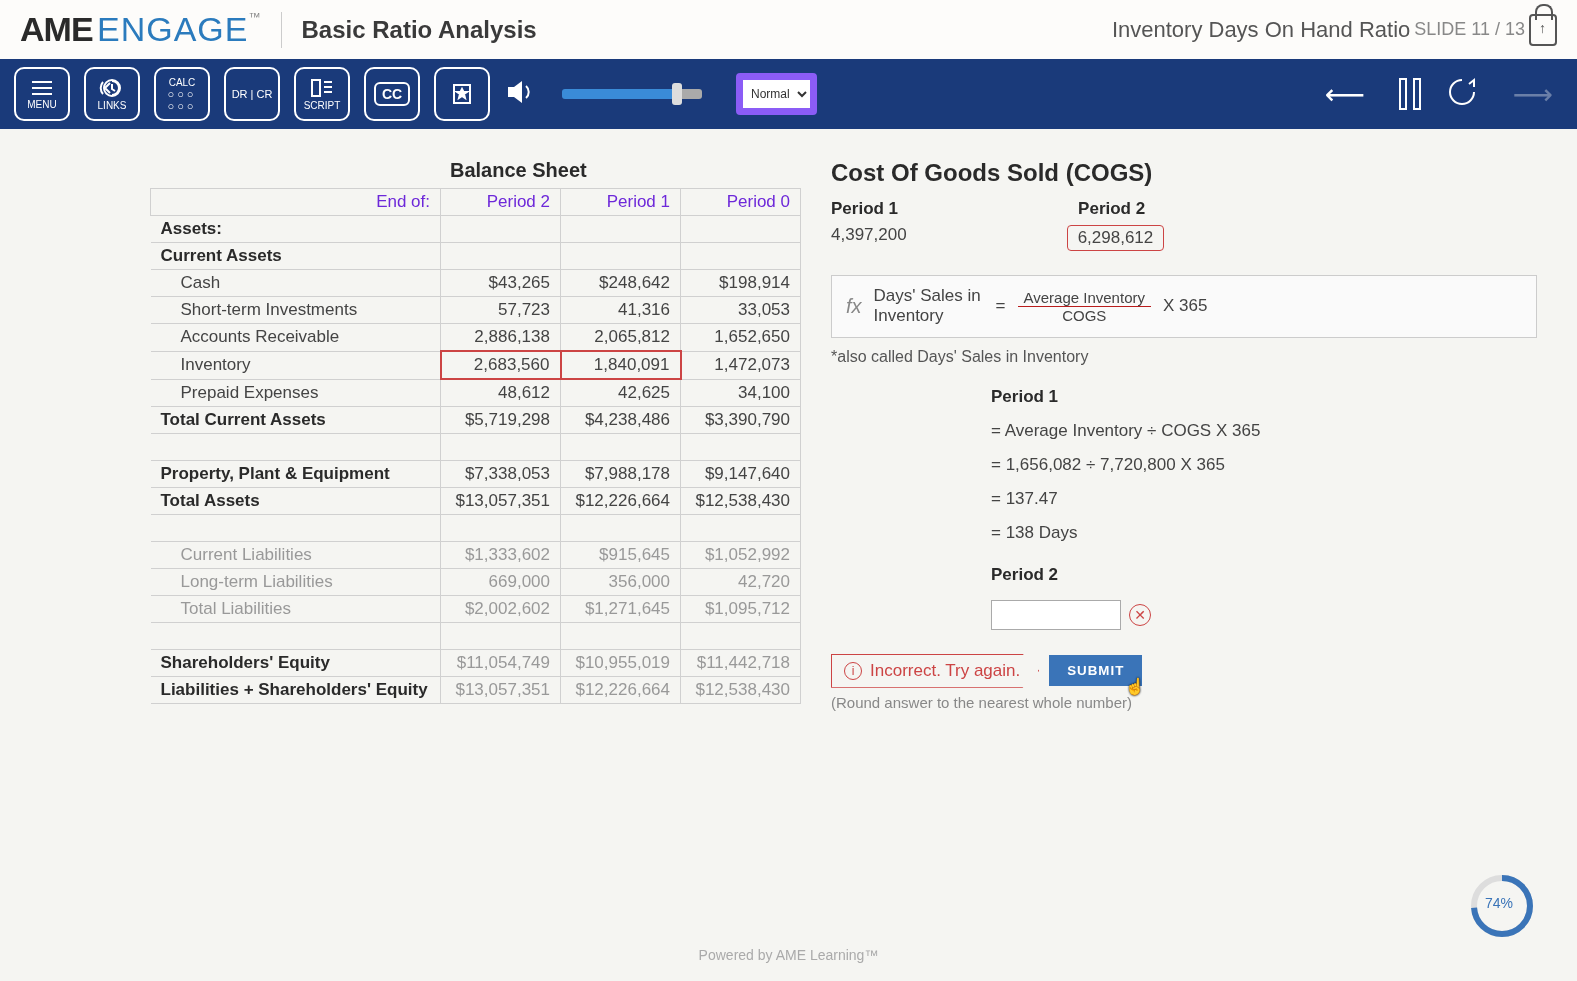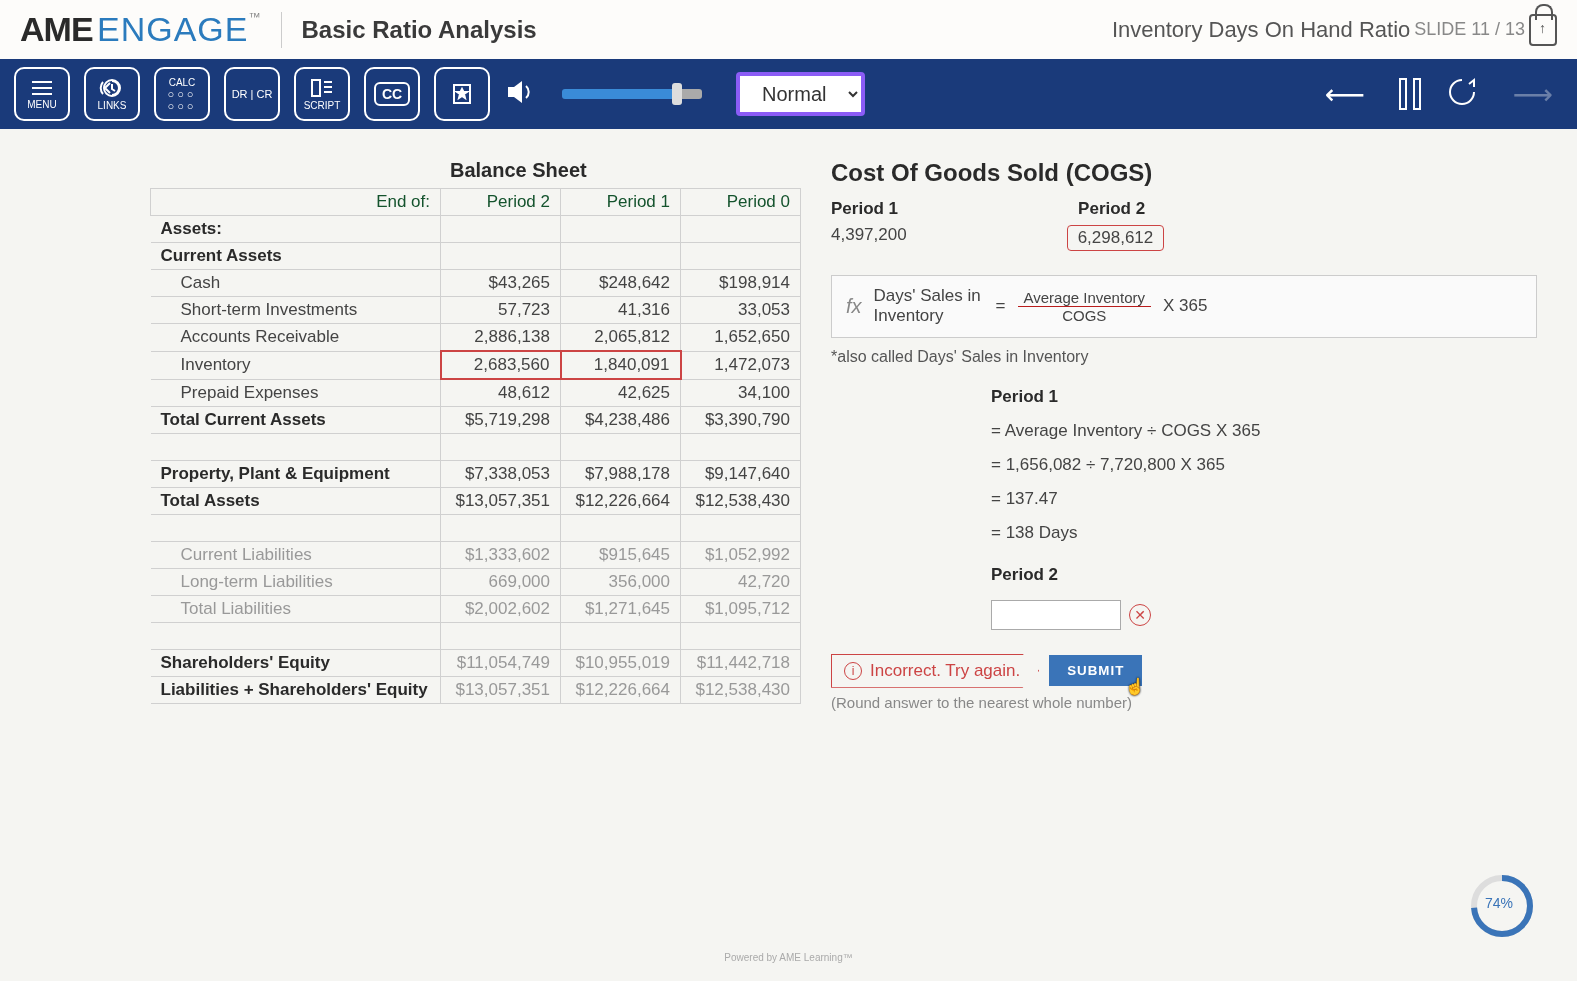--- a/index.html
+++ b/index.html
@@ -21,35 +21,35 @@
 .lock-icon::after { content:"↑"; position:absolute; top:4px; left:8px; font-size:14px; color:#555;}
 
 
 .toolbar { background: #1a3a7a; display: flex; align-items: center; padding: 8px 14px; gap: 14px; }
 .tbtn { border: 2px solid #fff; border-radius: 10px; min-width: 56px; height: 54px; display:flex; flex-direction:column; align-items:center; justify-content:center; color:#fff; font-size:11px; cursor:pointer; }
 .tbtn svg { stroke:#fff; fill:none; stroke-width:2; }
 .tbtn-label { font-size: 10px; margin-top: 2px; }
 .cc-box { border:2px solid #fff; border-radius:6px; padding:2px 6px; font-size:14px; font-weight:600;}
 .volume-slider { width: 140px; height: 10px; background: linear-gradient(to right,#3a8bd8 80%,#aaa 80%); border-radius:3px; position:relative; margin-left:10px;}
 .volume-slider::after{content:""; position:absolute; right:20px; top:-6px; width:10px; height:22px; background:#ddd; border-radius:3px;}
-.speed-select { background:#fff; color:#333; padding:6px 18px; border-radius:4px; font-size:20px; margin-left:20px; border:4px solid #8b5cf6;}
+.speed-select { background:#fff; color:#333; padding:6px 4px; border-radius:4px; font-size:12px; margin-left:20px; border:7px solid #8b5cf6;}
 .arrow { color:#fff; font-size:28px; margin: 0 10px; }
 .pause { display:flex; gap:6px; }
 .pause span{ width:8px; height:32px; border:2px solid #fff; }
 .reload svg{ stroke:#fff; fill:none; stroke-width:2;}
 .toolbar-right { margin-left: auto; display:flex; align-items:center; gap:24px; }
 
 
 .content { display: flex; padding: 30px 40px 10px 150px; gap: 20px; justify-content: space-between; }
 .sheet { }
 .bs-title { font-size: 20px; font-weight: 700; color: #2a2a2a; margin-left: 300px; margin-bottom: 6px;}
 table.bs { border-collapse: collapse; font-size: 17px; color: #444; }
 table.bs th, table.bs td { border: 1px solid #d0d0d0; padding: 3px 10px; text-align: right; height: 26px;}
 table.bs td.lbl { text-align: left; border-left:none;}
-table.bs th { font-weight: 400; color:#14532d;}
+table.bs th { font-weight: 400; color:#6d28d9;}
 .sec-head { font-weight: 700; color:#2a2a2a; }
 .indent { padding-left: 30px !important; }
 .hl { border: 2px solid #c44 !important; border-radius: 3px; }
 .col-lbl { width: 290px; }
 .col-v { width: 120px; }
 .faded { color: #999; }
 
 
 .right { flex:1; padding-left: 10px; font-size: 17px; color:#444;}
 .cogs-title { font-size: 24px; font-weight: 700; color:#2a2a2a; margin-bottom: 12px;}
@@ -72,21 +72,21 @@
 .info-i { width:18px; height:18px; border:1.5px solid #c44; border-radius:50%; display:flex; align-items:center; justify-content:center; font-size:12px;}
 .submit-btn { background:#3a74b8; color:#fff; padding: 8px 18px; border:none; font-weight:700; letter-spacing:1px; cursor:pointer; position:relative;}
 .cursor-hand { position:absolute; right:-4px; bottom:-10px; font-size:16px; color:#fff; filter:drop-shadow(0 0 1px #000);}
 .hint { color:#888; font-size:15px; margin-top:6px;}
 
 
 .progress-ring { position:absolute; right:40px; bottom:40px; width:70px; height:70px;}
 .progress-ring svg { transform: rotate(-90deg);}
 .progress-ring .pct { position:absolute; top:24px; left:18px; font-size:14px; color:#3a74b8;}
 
-.footer { position:absolute; bottom:18px; left:0; right:0; text-align:center; color:#aaa; font-size:10px;}
+.footer { position:absolute; bottom:18px; left:0; right:0; text-align:center; color:#aaa; font-size:14px;}
 </style>
 </head>
 <body>
 
 <div class="app">
   <div class="header">
     <div>
       <span class="logo-ame">AME</span>
       <span class="logo-engage">ENGAGE</span><span class="logo-tm">™</span>
     </div>

